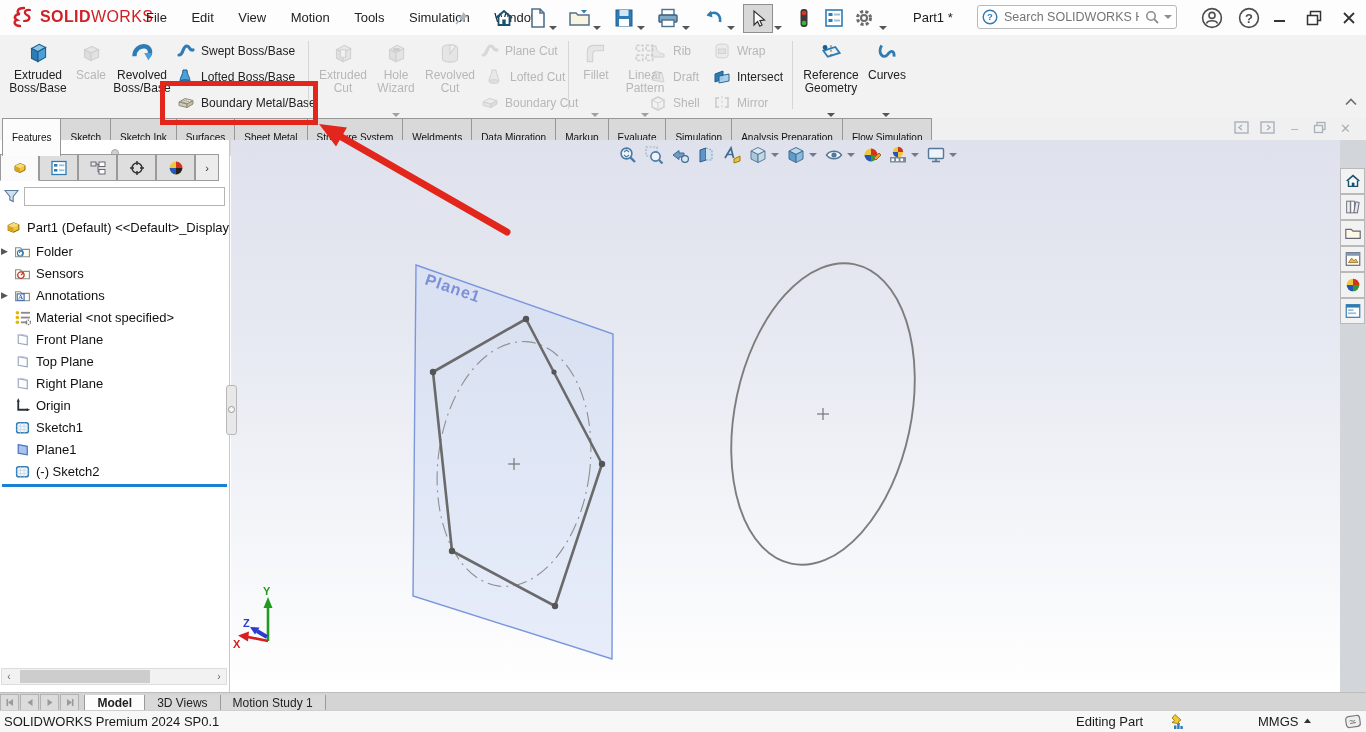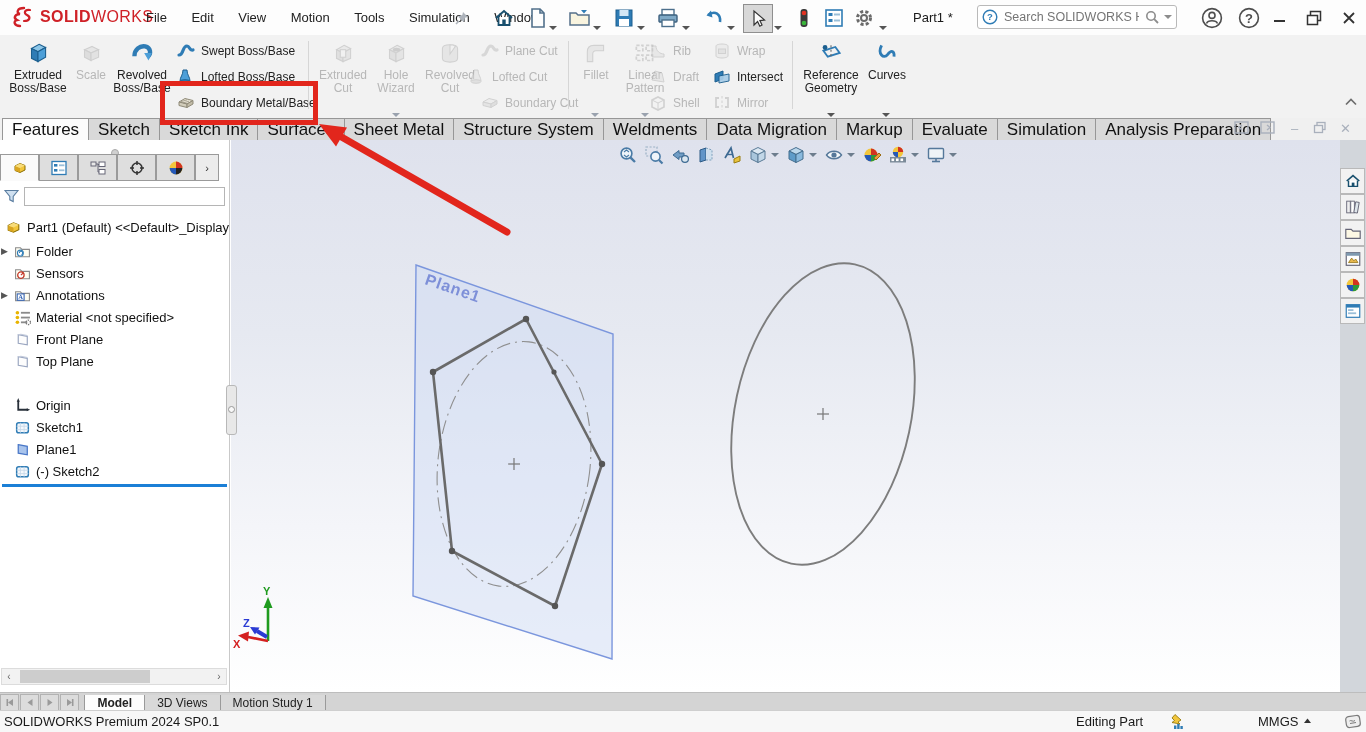--- a/index.html
+++ b/index.html
@@ -20,22 +20,22 @@
   .bb .ic{width:26px;height:26px;margin-bottom:2px;flex:none}
   .sb{position:absolute;height:24px;display:flex;align-items:center;gap:5px;font-size:12px;color:#222;white-space:nowrap}
   .sb .ic{width:20px;height:20px;flex:none}
   .dis{color:#b7b7b7!important}
   .dis svg{filter:grayscale(1) opacity(.45)}
   .sel3d{background:#bdbdbd;border:1px solid #8f8f8f;top:0;height:82px;padding-top:6px}
   .rsep{position:absolute;top:6px;width:1px;height:68px;background:#d6d6d6}
   .ddrib{position:absolute;top:68px}
   
   #cmdtabs{left:0;top:118px;width:1366px;height:22px;background:#f0f0f0}
-  .ctab{display:inline-block;height:21px;line-height:21px;padding:0 9px;margin-right:-1px;border:1px solid #979797;
-        border-bottom:none;background:#d9d9d9;font-size:17px;color:#111;position:relative}
+  .ctab{display:inline-block;height:21px;line-height:21px;padding:8px 9px;margin-right:-1px;border:1px solid #979797;
+        border-bottom:none;background:#d9d9d9;font-size:10px;color:#111;position:relative}
   .ctab.active{background:#fcfcfc;z-index:3;font-weight:normal}
   .winctl{position:absolute;top:3px;color:#a9b0bc;font-size:13px}
   
   #lpanel{left:0;top:140px;width:230px;height:552px;background:#fff;border-right:1px solid #c9c9c9;box-sizing:border-box}
   #edgeL{left:0;top:140px;width:2px;height:570px;background:#4a86c8}
   #edgeR{left:1364px;top:140px;width:2px;height:570px;background:#b9c4d4}
   .ptab{position:absolute;top:0;height:27px;width:39px;box-sizing:border-box;border:1px solid #9a9a9a;margin-left:-1px;
         background:#dedede;display:flex;align-items:center;justify-content:center}
   .ptab.active{background:#fafafa;border-bottom-color:#fafafa}
   .trow{position:absolute;left:0;width:229px;height:22px;display:flex;align-items:center;gap:5px;font-size:13px;color:#111;
@@ -316,21 +316,21 @@
     <span>Cut</span>
   </div>
   <div class="sb dis" style="left:480px;top:4px">
     <span class="ic">
         <svg viewBox="0 0 20 20">
           <path d="M3 14 C8 14 6 5 11 5 C14 5 13 10 17 9" fill="none" stroke="#b5b5b5" stroke-width="3.2" stroke-linecap="round"></path>
         </svg>
       </span>
     <span>Plane Cut</span>
   </div>
-  <div class="sb dis" style="left:467px;top:30px">
+  <div class="sb dis" style="left:485px;top:30px">
     <span class="ic">
         <svg viewBox="0 0 20 20">
           <path d="M7 3 C7 8 4 10 4 14 L14 14 C14 10 11 8 11 3 Z" fill="#dcdcdc" stroke="#a8a8a8"></path>
           <ellipse cx="9" cy="14.5" rx="5" ry="1.8" fill="#c9c9c9" stroke="#a8a8a8"></ellipse>
         </svg>
       </span>
     <span>Lofted Cut</span>
   </div>
   <div class="sb dis" style="left:480px;top:56px">
     <span class="ic">
@@ -605,20 +605,30 @@
   </div>
   <div class="trow" style="top:210px">
     <span class="exp"></span>
     <span class="ticon">
         <svg viewBox="0 0 16 16">
           <path d="M4 3.5 L12.5 5 L12.5 13 L4 11.5 Z" fill="#fdfdfd" stroke="#9aa6c0" stroke-width="1.1"></path>
           <path d="M4 3.5 L6.5 3 L12.5 4.3" fill="none" stroke="#c2cadb"></path>
         </svg>
       </span>
     <span>Top Plane</span>
+  </div>
+  <div class="trow" style="top:232px">
+    <span class="exp"></span>
+    <span class="ticon">
+        <svg viewBox="0 0 16 16">
+          <path d="M4 3.5 L12.5 5 L12.5 13 L4 11.5 Z" fill="#fdfdfd" stroke="#9aa6c0" stroke-width="1.1"></path>
+          <path d="M4 3.5 L6.5 3 L12.5 4.3" fill="none" stroke="#c2cadb"></path>
+        </svg>
+      </span>
+    <span>Right Plane</span>
   </div>
   <div class="trow" style="top:254px">
     <span class="exp"></span>
     <span class="ticon">
         <svg viewBox="0 0 16 16">
           <path d="M4 3.5 L4 12 L13 12" fill="none" stroke="#28303a" stroke-width="1.7"></path>
           <path d="M4 1 L2.6 4.4 L5.4 4.4 Z" fill="#28303a"></path>
           <path d="M15.2 12 L12 10.6 L12 13.4 Z" fill="#28303a"></path>
         </svg>
       </span>

